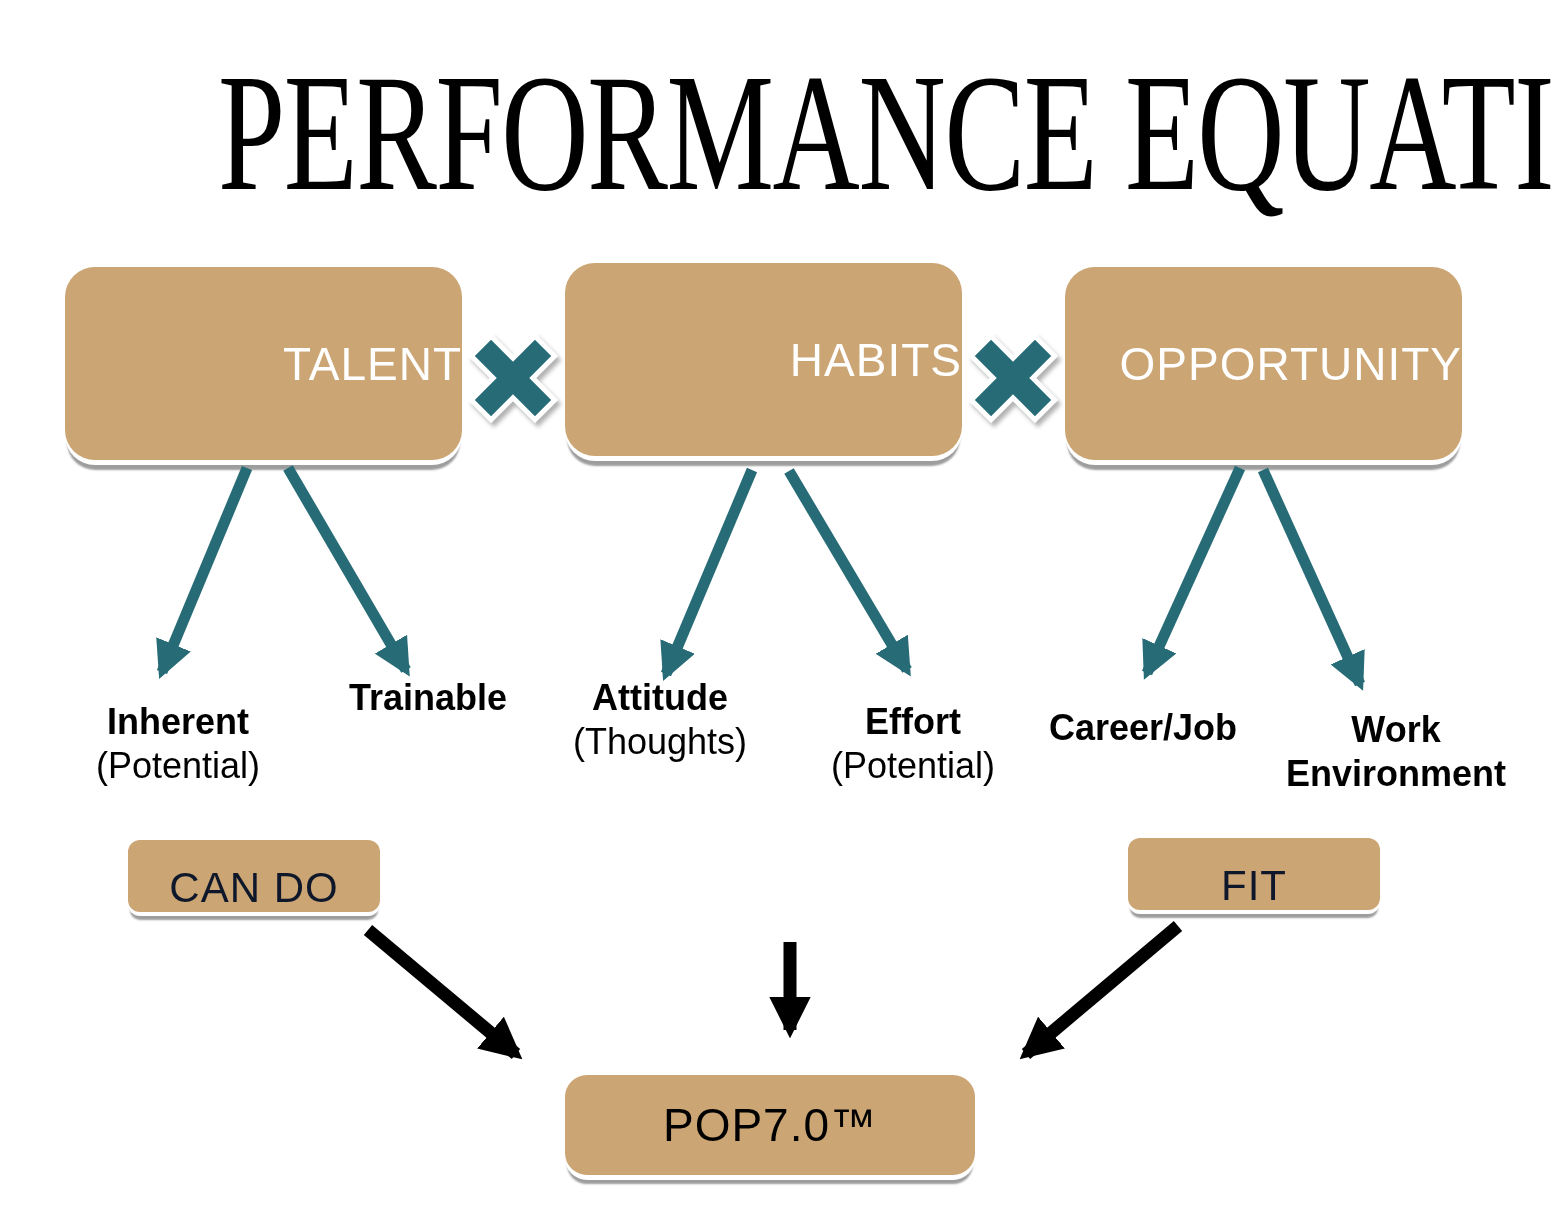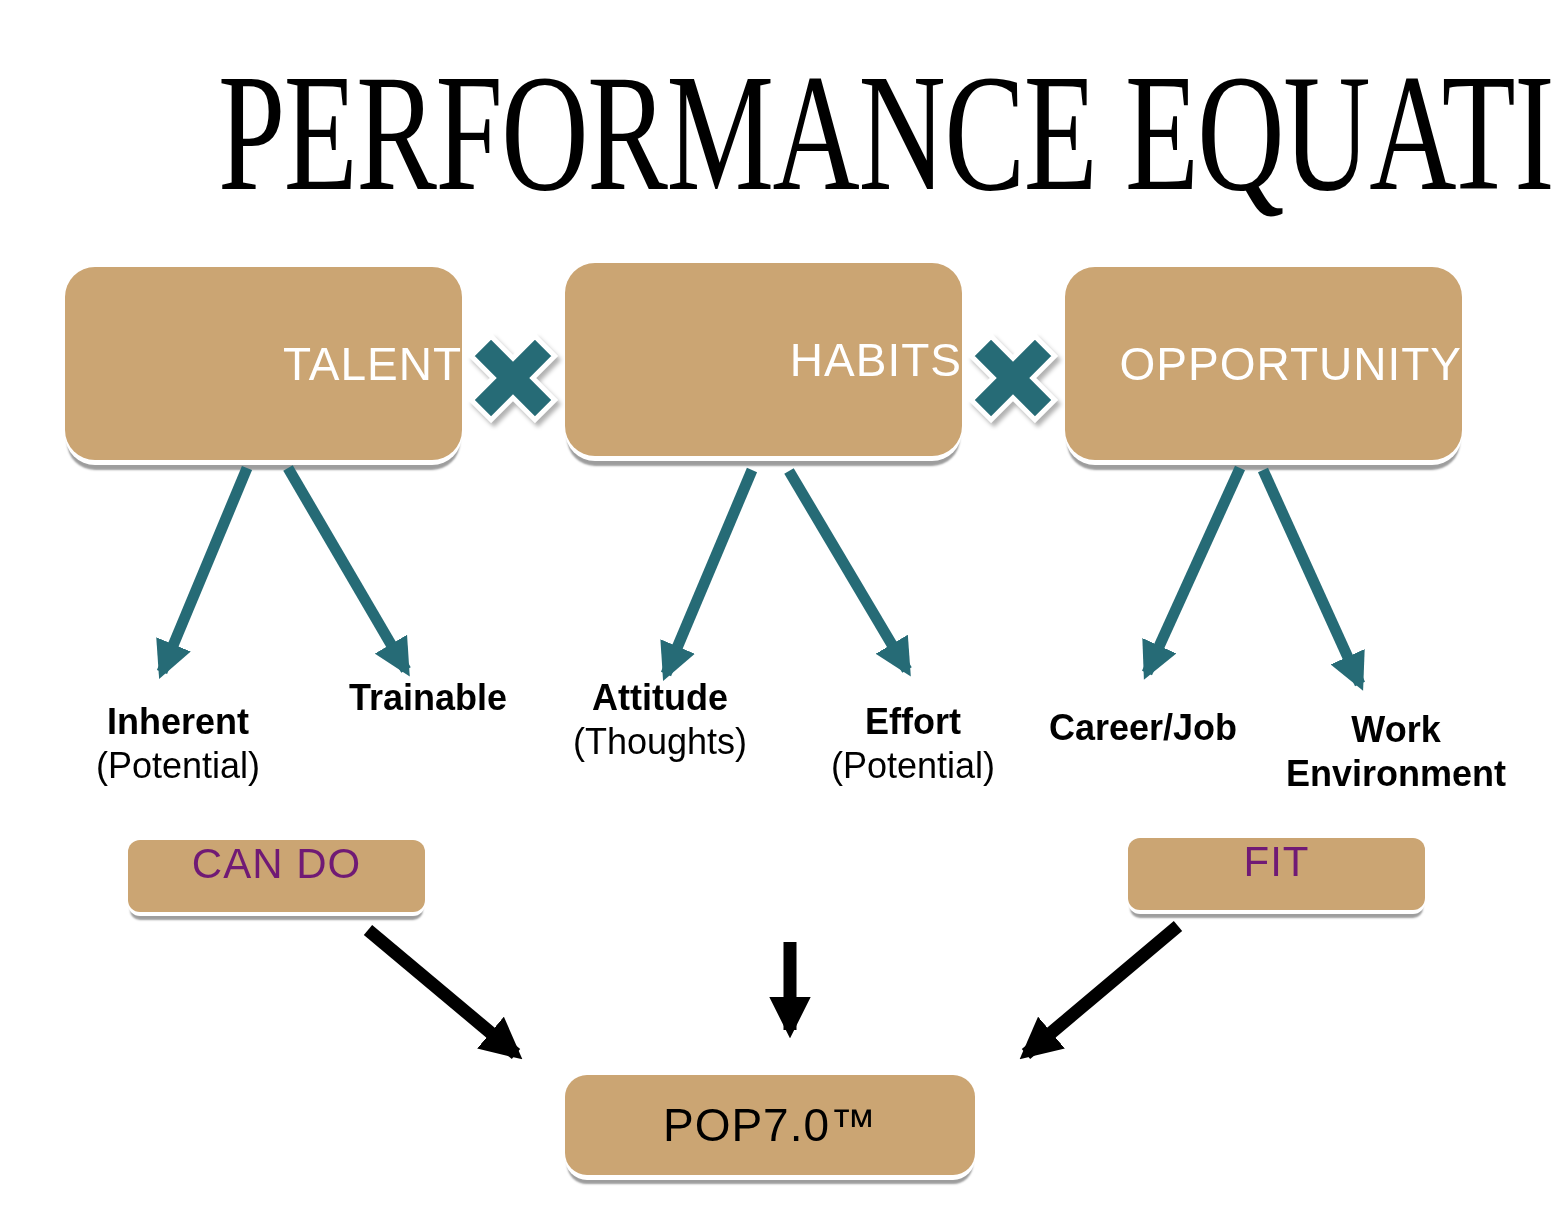--- a/index.html
+++ b/index.html
@@ -64,25 +64,25 @@
   .outcome .name { font-weight: 700; }
   .outcome .qualifier { font-weight: 400; }
   .outcome.o1 { left: 58px;   top: 700px; }
   .outcome.o2 { left: 308px;  top: 660px; margin-top: 16px; }
   .outcome.o3 { left: 540px;  top: 676px; }
   .outcome.o4 { left: 793px;  top: 700px; }
   .outcome.o5 { left: 1023px; top: 706px; }
   .outcome.o6 { left: 1276px; top: 708px; }
   .small-box {
     position: absolute;
-    width: 297px; height: 72px;
+    width: 252px; height: 72px;
     background: #CBA573;
     border-radius: 12px;
-    display: flex; align-items: flex-start; justify-content: center;
-    color: #701a75;
+    display: flex; align-items: flex-end; justify-content: center;
+    color: #0f172a;
     font-size: 42px;
     letter-spacing: 1px;
     box-shadow: 0 4px 0 #ffffff, 0 10px 2px -2px #9d9d9d;
   }
   .small-box.cando  { left: 128px;  top: 840px; }
   .small-box.willdo { left: 640px;  top: 845px; }
   .small-box.fit    { left: 1128px; top: 838px; }
   .pop-box {
     position: absolute;
     left: 565px; top: 1075px;

